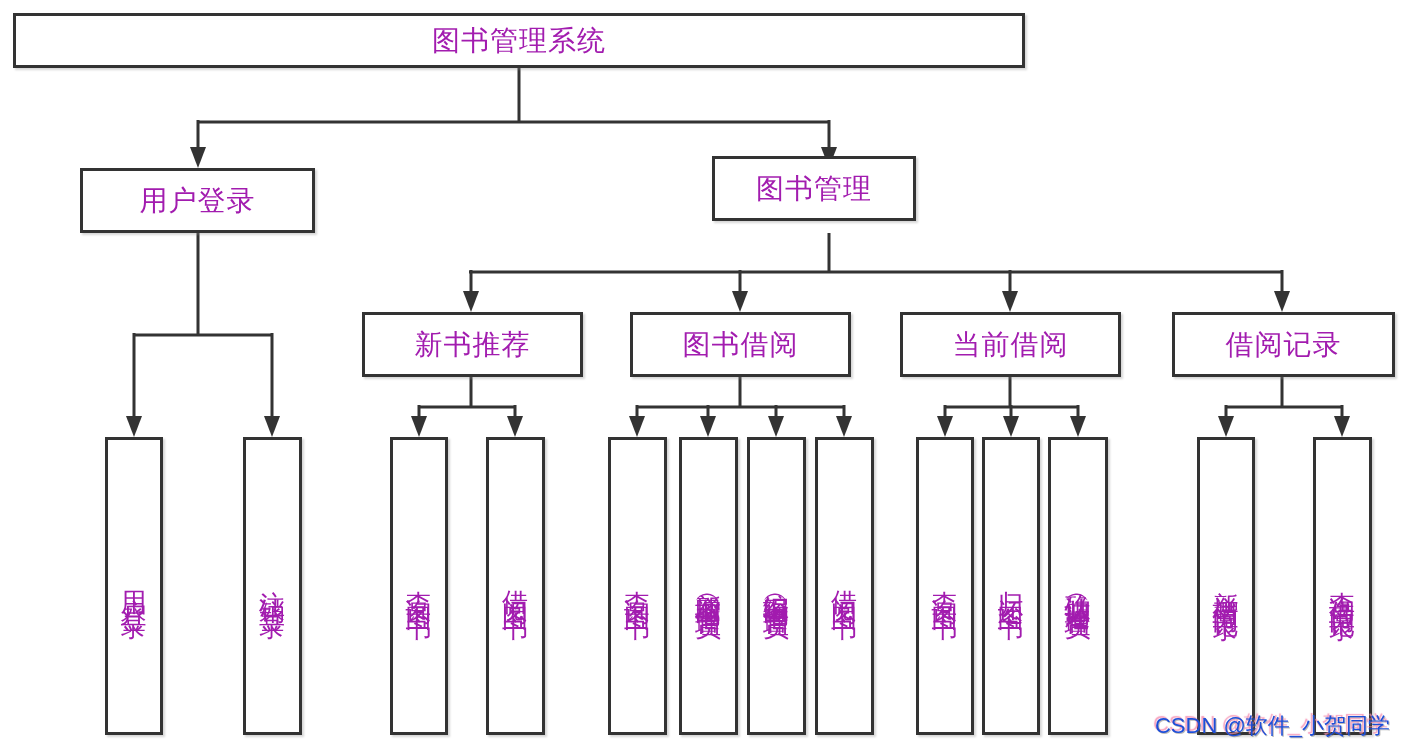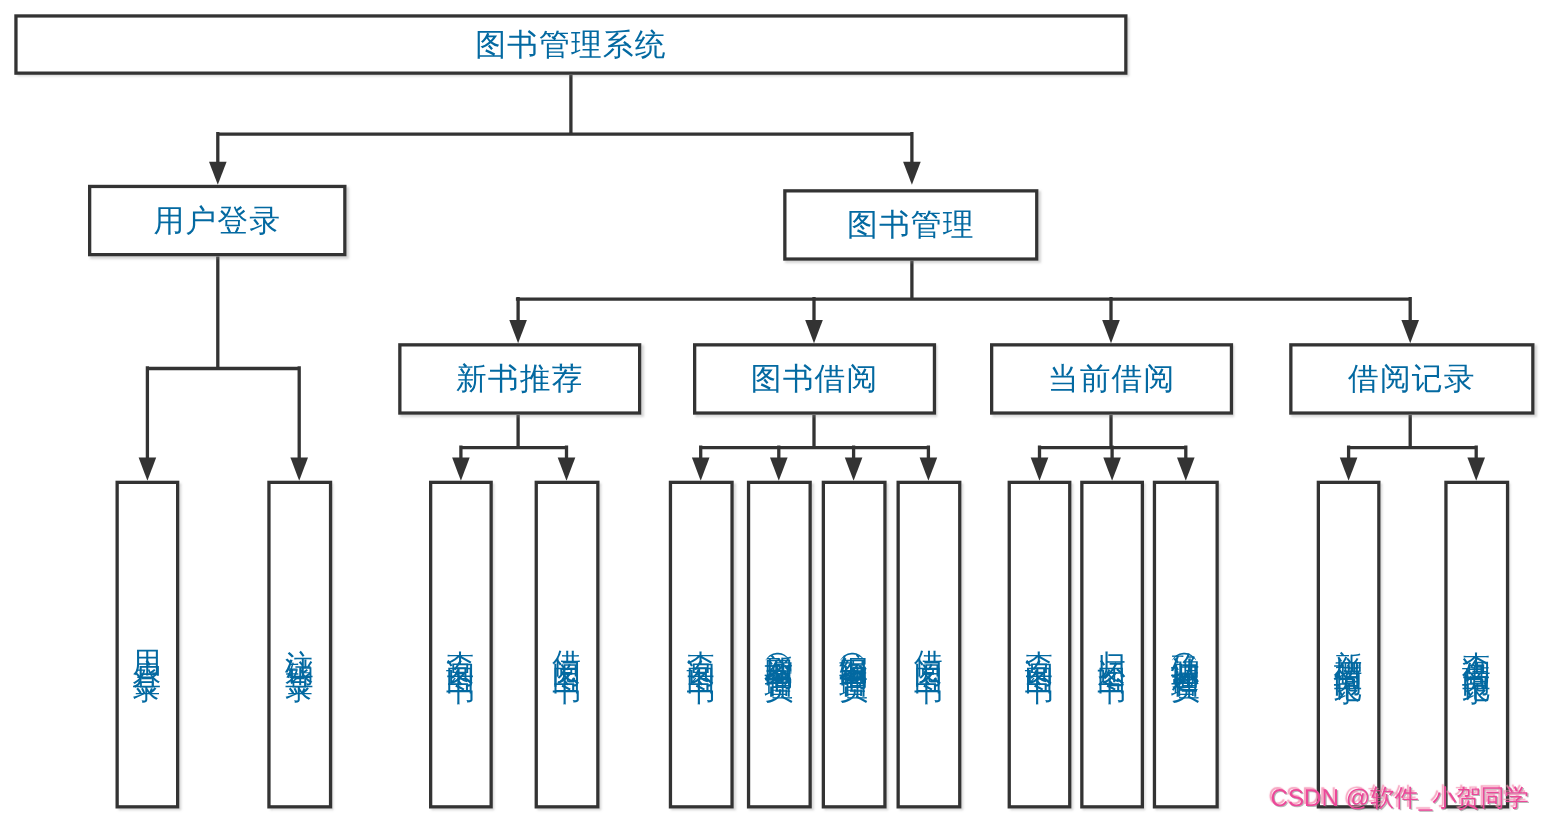--- a/index.html
+++ b/index.html
@@ -3,35 +3,35 @@
 <meta charset="utf-8">
 <style>
   html,body{margin:0;padding:0;background:#fff;}
   .canvas{
     position:relative;width:1405px;height:747px;background:#ffffff;
     font-family:"Liberation Sans","DejaVu Sans",sans-serif;overflow:hidden;
   }
   .wires{position:absolute;left:0;top:0;width:1405px;height:747px;}
   .box{
     position:absolute;box-sizing:border-box;background:#ffffff;
-    border:3px solid #333333;color:#0369a1;
+    border:3px solid #333333;color:#a21caf;
     display:flex;align-items:center;justify-content:center;
     box-shadow:2px 2px 2px rgba(140,140,140,0.35);
   }
   .box.h span{font-size:28px;letter-spacing:1px;white-space:nowrap;}
   .box.v{top:437px;height:298px;}
   .box.v span{
     writing-mode:vertical-rl;text-orientation:mixed;
     font-size:26px;letter-spacing:8px;line-height:1;
   }
   .box.v.mid span{letter-spacing:5px;}
   .box.v.tight span{letter-spacing:3px;}
   .watermark{
     position:absolute;right:15px;bottom:6px;
-    font-size:22px;color:#ec4899;white-space:nowrap;
+    font-size:22px;color:#1d4ed8;white-space:nowrap;
     text-shadow:-2px -2px 1px rgba(244,143,177,0.85),1px 1px 0 rgba(100,100,100,0.45);
   }
 </style>
 </head>
 <body>
 
 <div class="canvas">
 
   <svg class="wires" width="1405" height="747" viewBox="0 0 1405 747" aria-hidden="true">
     <g stroke="#333333" stroke-width="3" fill="none">
@@ -76,21 +76,21 @@
     </g>
   </svg>
 
   <div class="box h" style="left:13px;top:13px;width:1012px;height:55px">
     <span>图书管理系统</span>
   </div>
 
   <div class="box h" style="left:80px;top:168px;width:235px;height:65px">
     <span>用户登录</span>
   </div>
-  <div class="box h" style="left:712px;top:172px;width:232px;height:65px">
+  <div class="box h" style="left:712px;top:156px;width:204px;height:65px">
     <span>图书管理</span>
   </div>
 
   <div class="box h" style="left:630px;top:312px;width:221px;height:65px">
     <span>图书借阅</span>
   </div>
   <div class="box h" style="left:362px;top:312px;width:221px;height:65px">
     <span>新书推荐</span>
   </div>
   <div class="box h" style="left:900px;top:312px;width:221px;height:65px">

